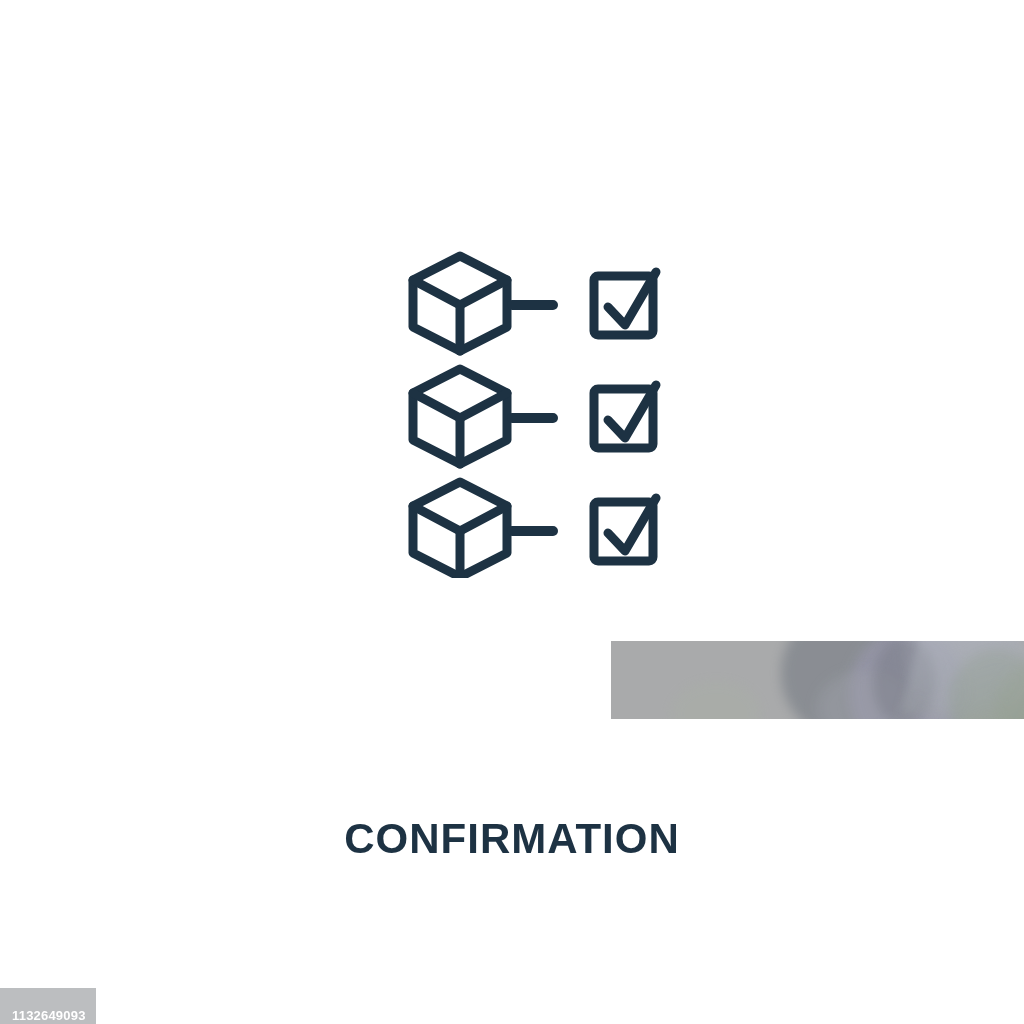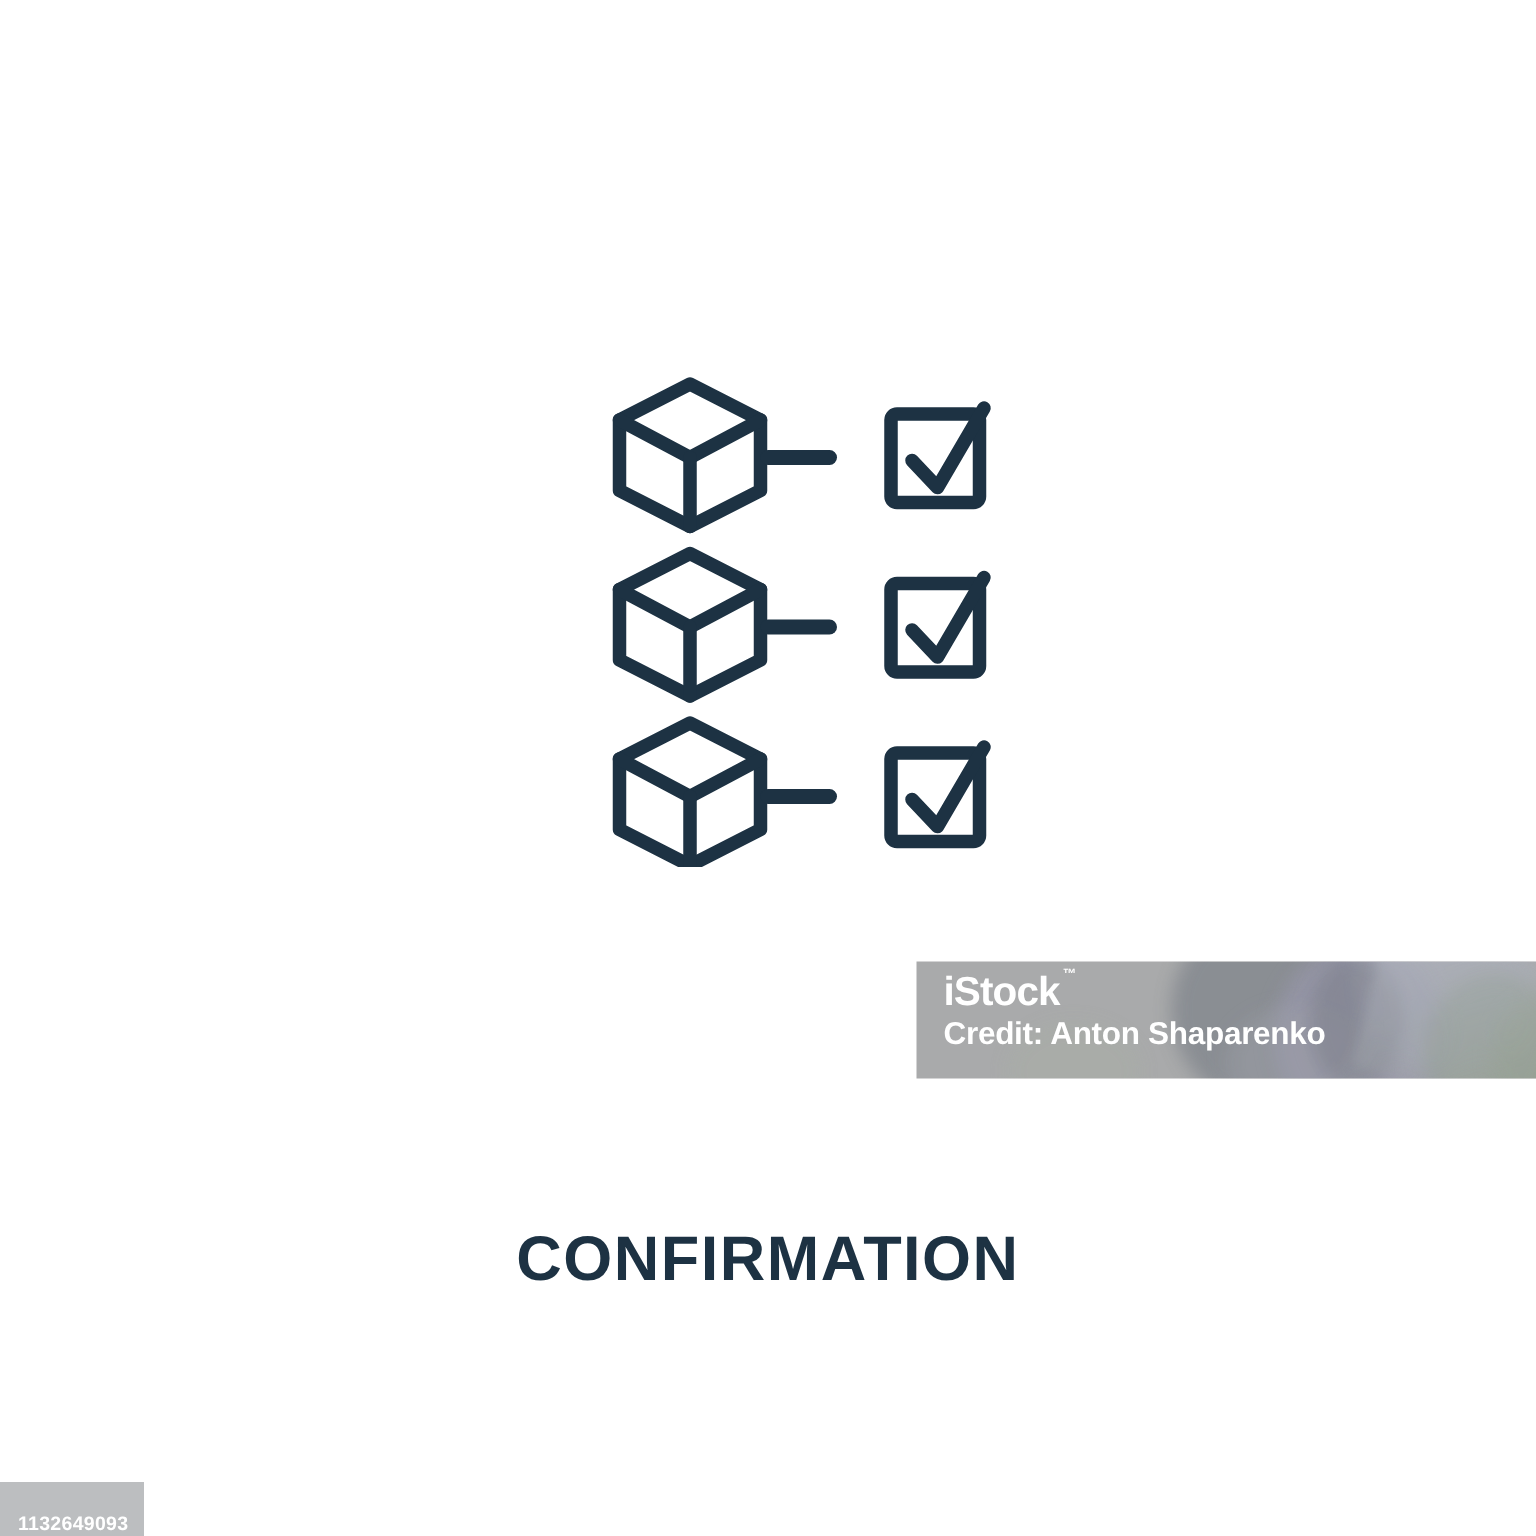--- a/index.html
+++ b/index.html
@@ -191,23 +191,17 @@
       <div class="blob b1"></div>
       <div class="blob b2"></div>
       <div class="blob b3"></div>
       <div class="blob b4"></div>
       <div class="blob b5"></div>
       <div class="blob b6"></div>
       <div class="blob b7"></div>
       <div class="blob b8"></div>
       <div class="wm-wedge"></div>
     </div>
-    <div class="wm-text">
-      <div id="wm-logo">
-        <span>iStock</span><span id="wm-logo-tm">™</span>
-      </div>
-      <div id="wm-credit">Credit: Anton Shaparenko</div>
-    </div>
   </div>
 
   <div id="asset-id-badge">1132649093</div>
 
 </div>
 
 </body></html>

